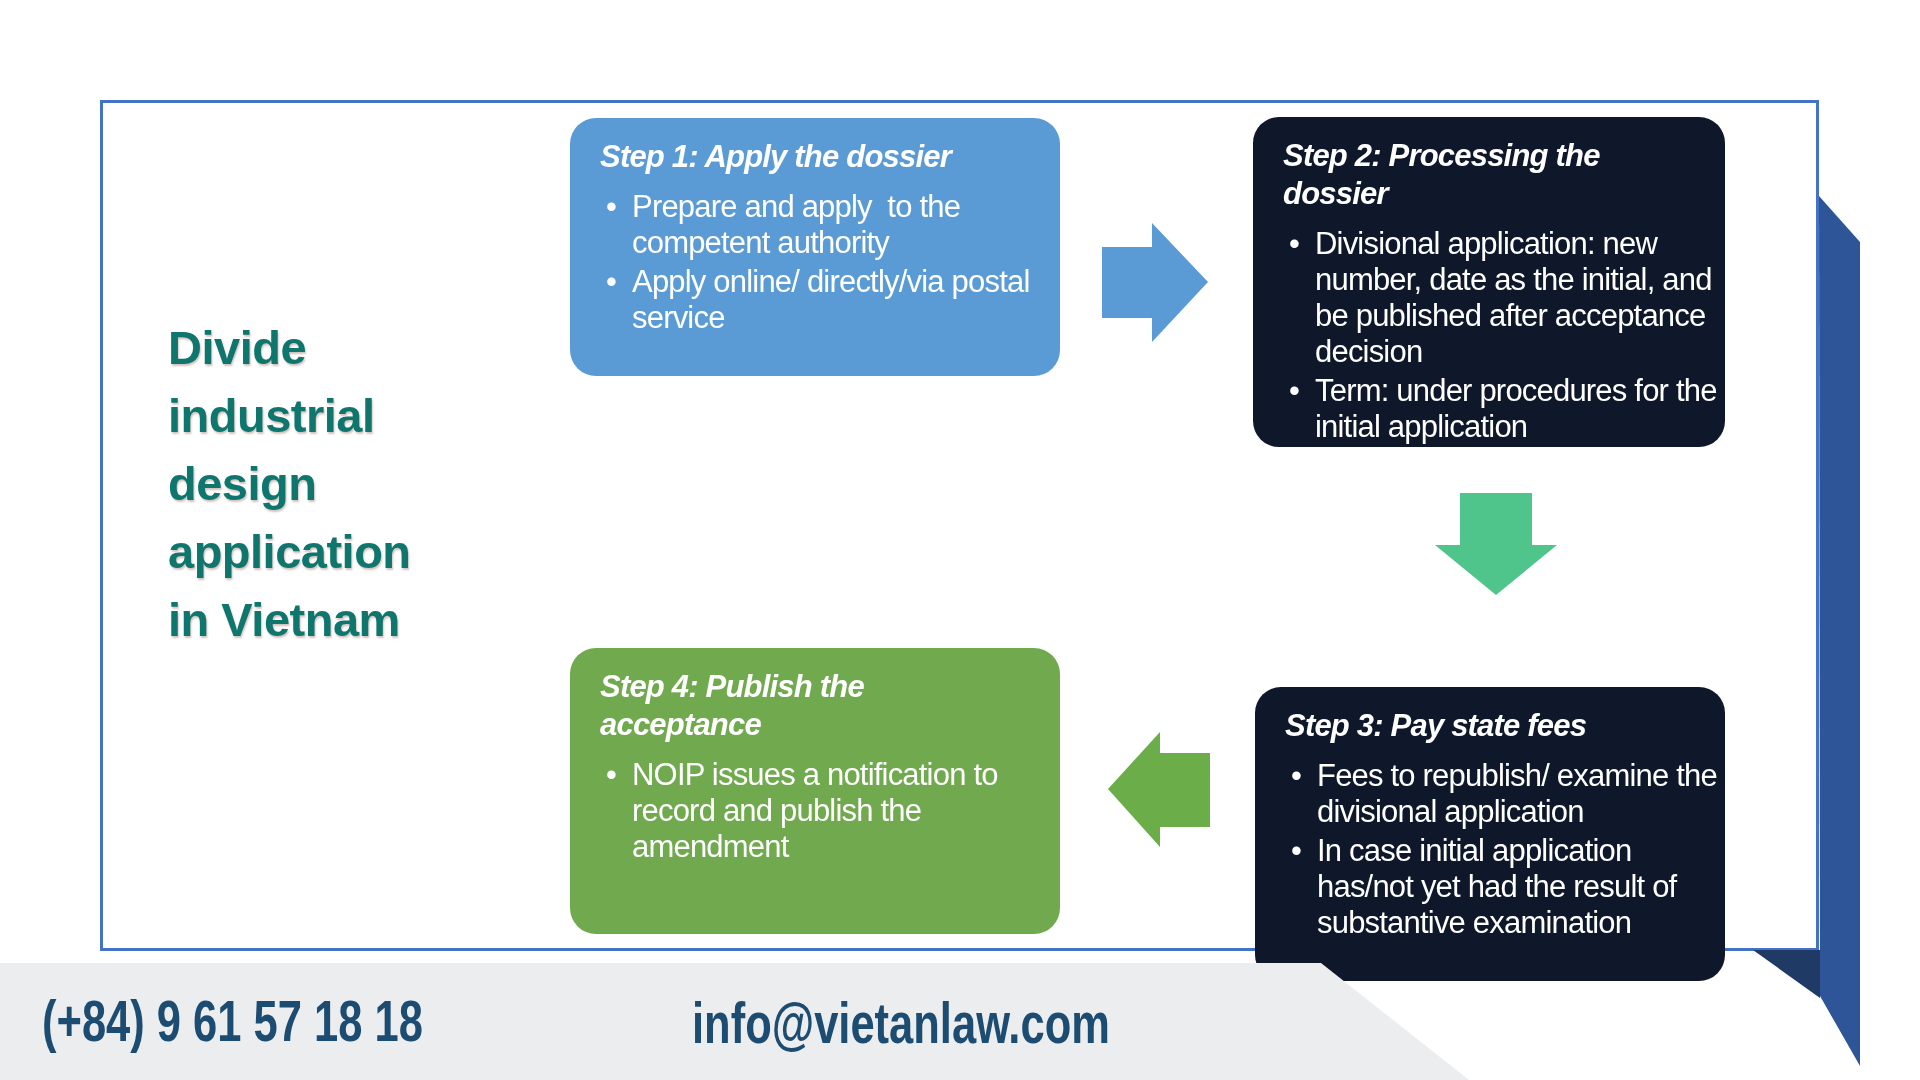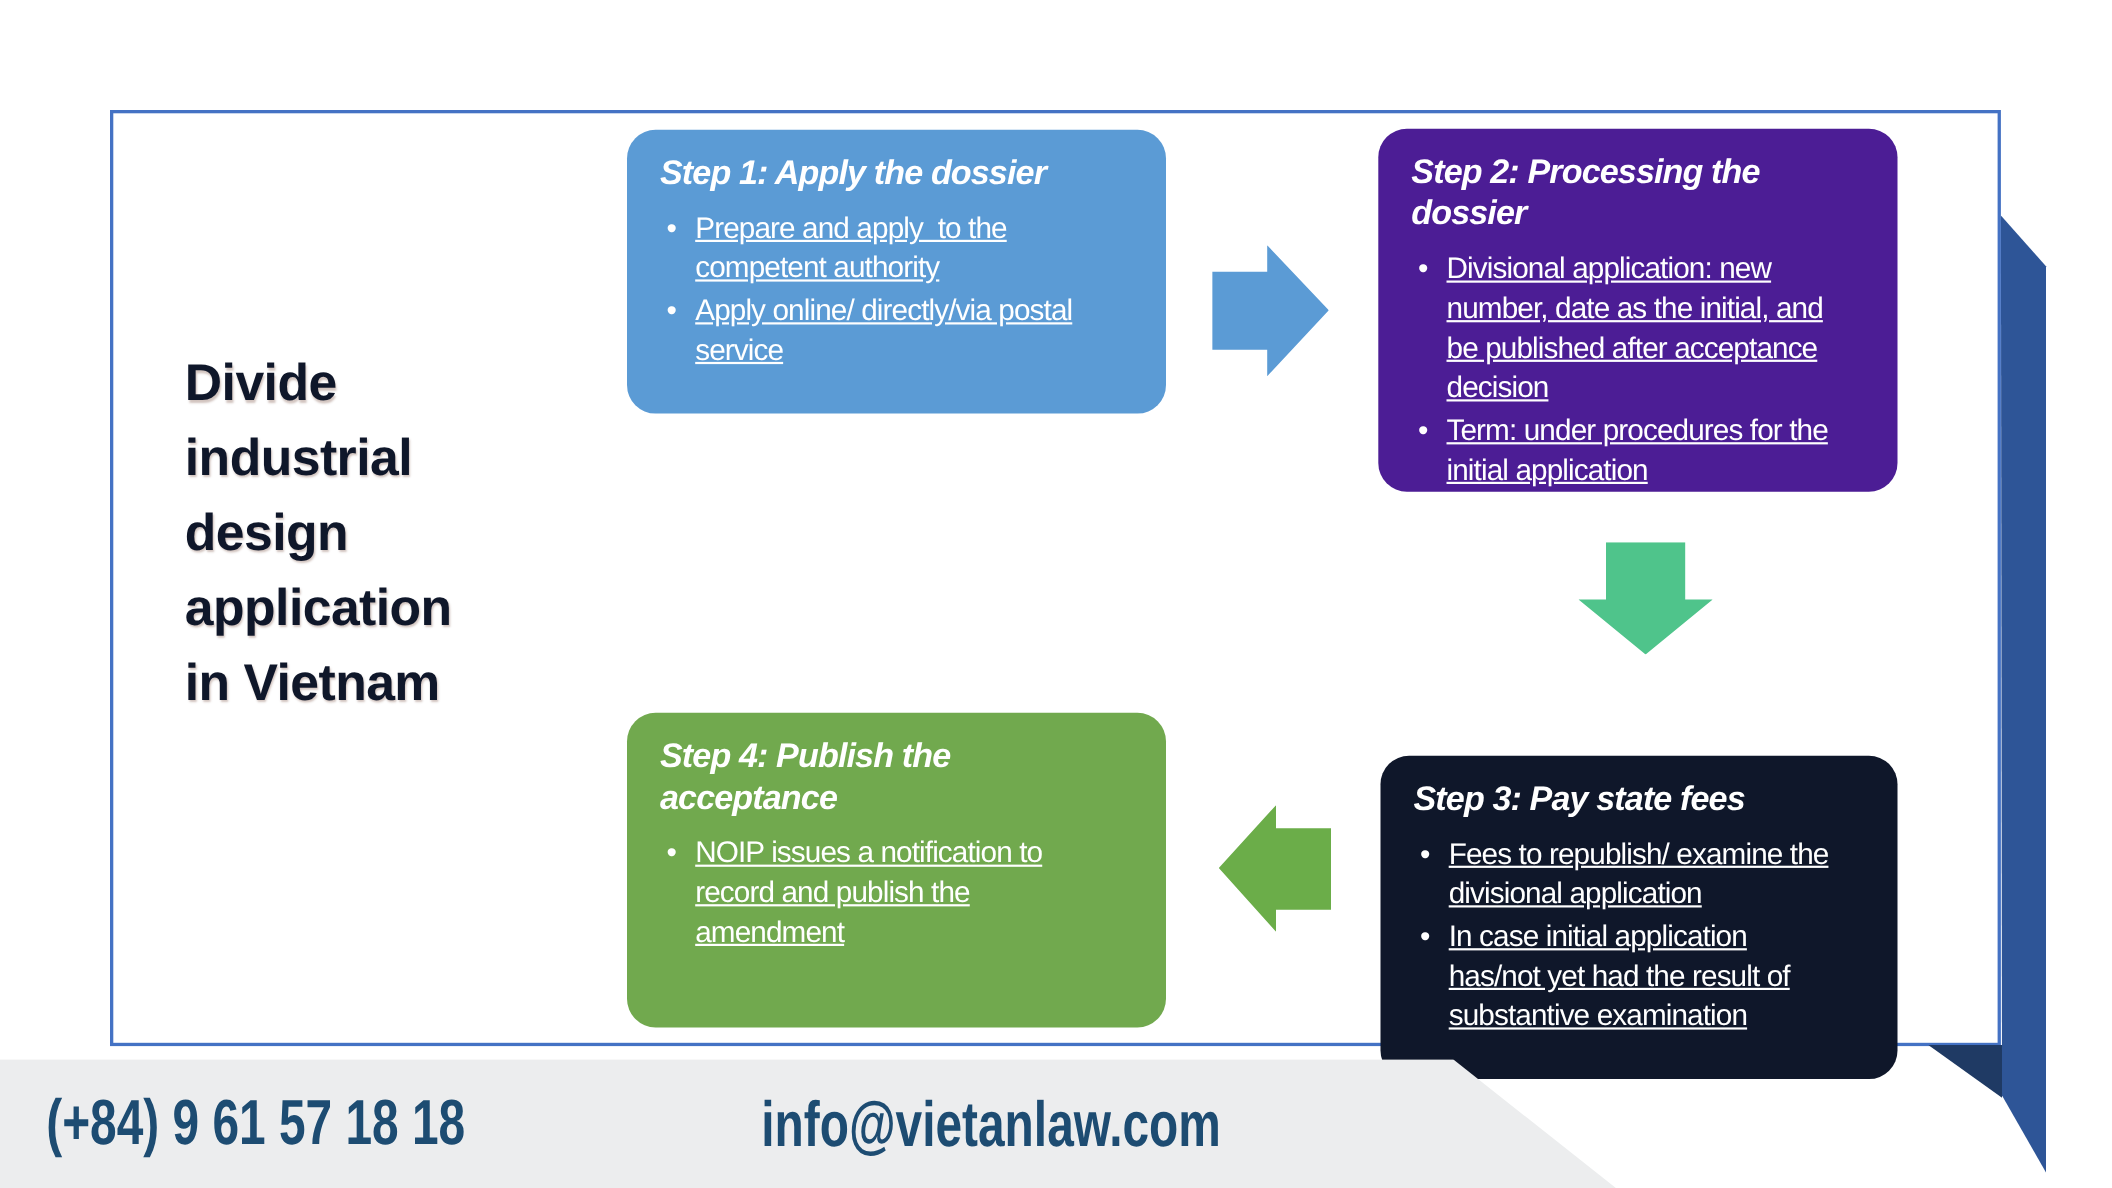--- a/index.html
+++ b/index.html
@@ -7,39 +7,39 @@
     position:relative;width:1920px;height:1080px;overflow:hidden;
     background:#ffffff;font-family:"Liberation Sans",sans-serif;
   }
   .slide{
     position:absolute;left:100px;top:100px;width:1719px;height:851px;
     box-sizing:border-box;border:3px solid #4472C4;background:#ffffff;
   }
   .main-title{
     position:absolute;left:168px;top:314px;
     font-weight:bold;font-size:47px;line-height:68px;letter-spacing:-0.5px;
-    color:#0f172a;white-space:pre;
+    color:#0f766e;white-space:pre;
     text-shadow:1px 2px 2px rgba(90,40,20,0.28);
   }
   .step{
     position:absolute;border-radius:26px;color:#ffffff;
     box-sizing:border-box;padding:20px 12px 0 30px;
   }
   .step-title{
     font-style:italic;font-weight:bold;font-size:31px;line-height:38px;
     letter-spacing:-0.8px;white-space:pre;margin:0 0 13px 0;
   }
   .step ul{margin:0;padding:0;list-style:none;}
   .step li{
     position:relative;padding-left:32px;margin-bottom:3px;
-    font-size:27px;line-height:36px;letter-spacing:-0.8px;white-space:pre;text-decoration:underline;
+    font-size:31px;line-height:36px;letter-spacing:-0.8px;white-space:pre;
   }
   .step li::before{content:"\2022";position:absolute;left:6px;top:0;}
   .step1{left:570px;top:118px;width:490px;height:258px;background:#5B9BD5;}
-  .step2{left:1253px;top:117px;width:472px;height:330px;background:#4c1d95;}
+  .step2{left:1253px;top:117px;width:472px;height:330px;background:#0f172a;}
   .step3{left:1255px;top:647px;width:470px;height:294px;background:#0f172a;margin-top:40px;}
   .step4{left:570px;top:648px;width:490px;height:286px;background:#71A94E;}
   .arrow{position:absolute;}
   .arrow-right{left:1102px;top:223px;}
   .arrow-down{left:1435px;top:493px;}
   .arrow-left{left:1108px;top:732px;}
   .ribbon{position:absolute;left:1753px;top:196px;}
   .footer-bar{
     position:absolute;left:0;top:963px;width:1920px;height:117px;
     background:#ECEDEE;

